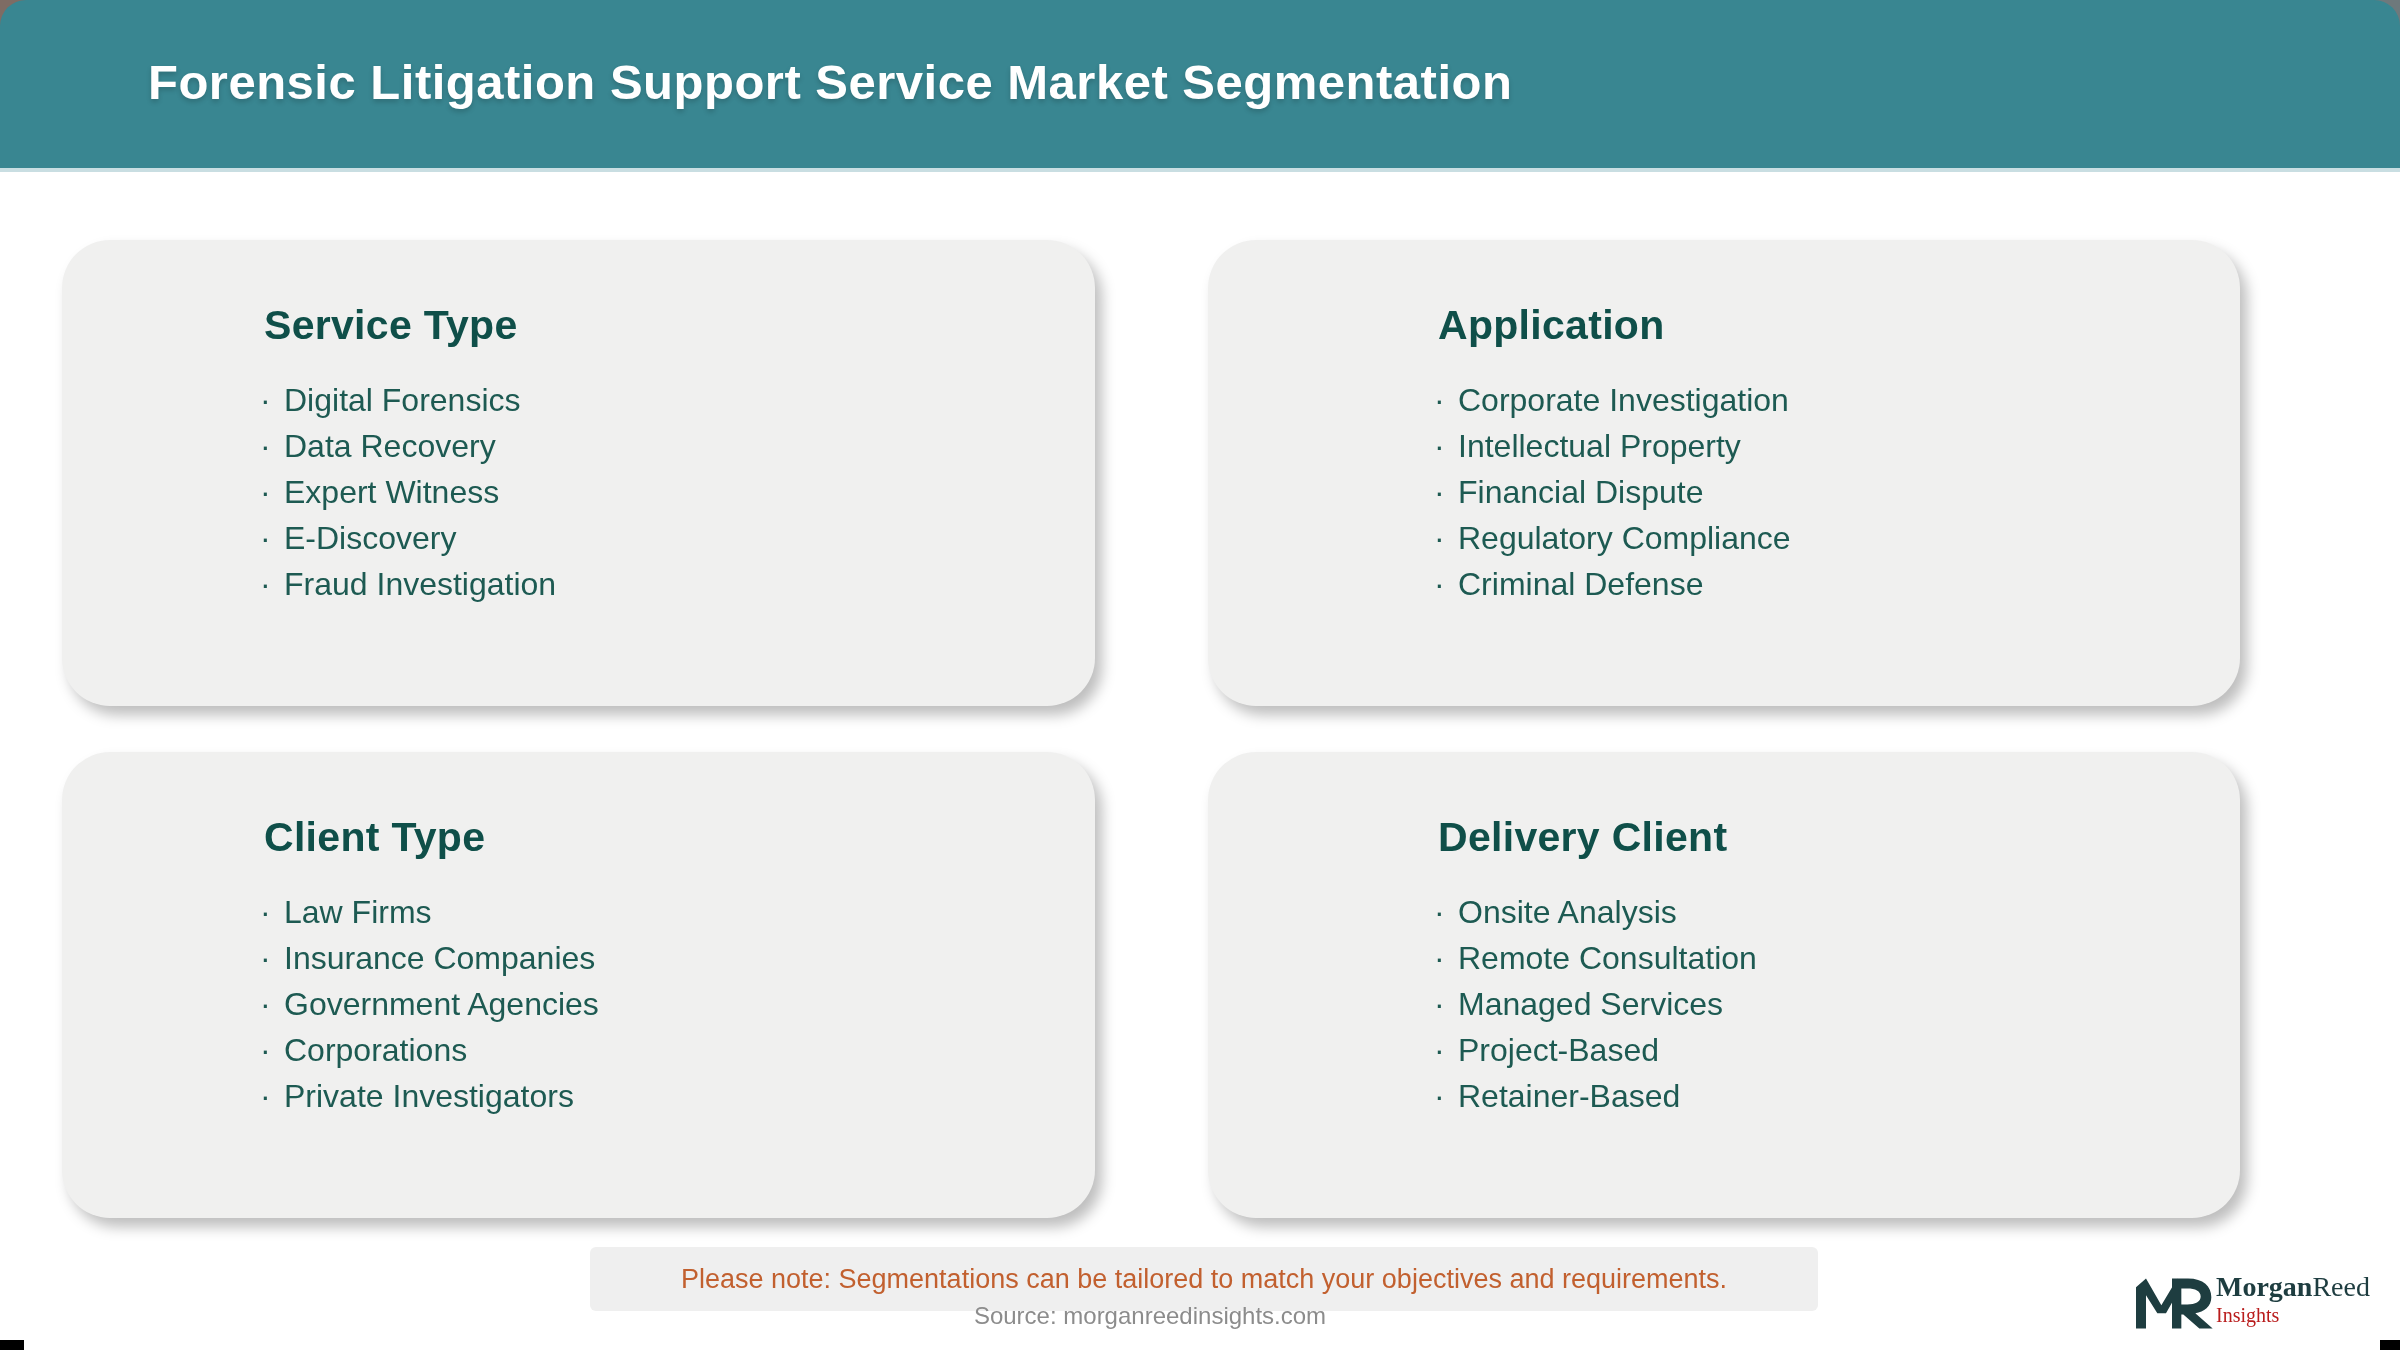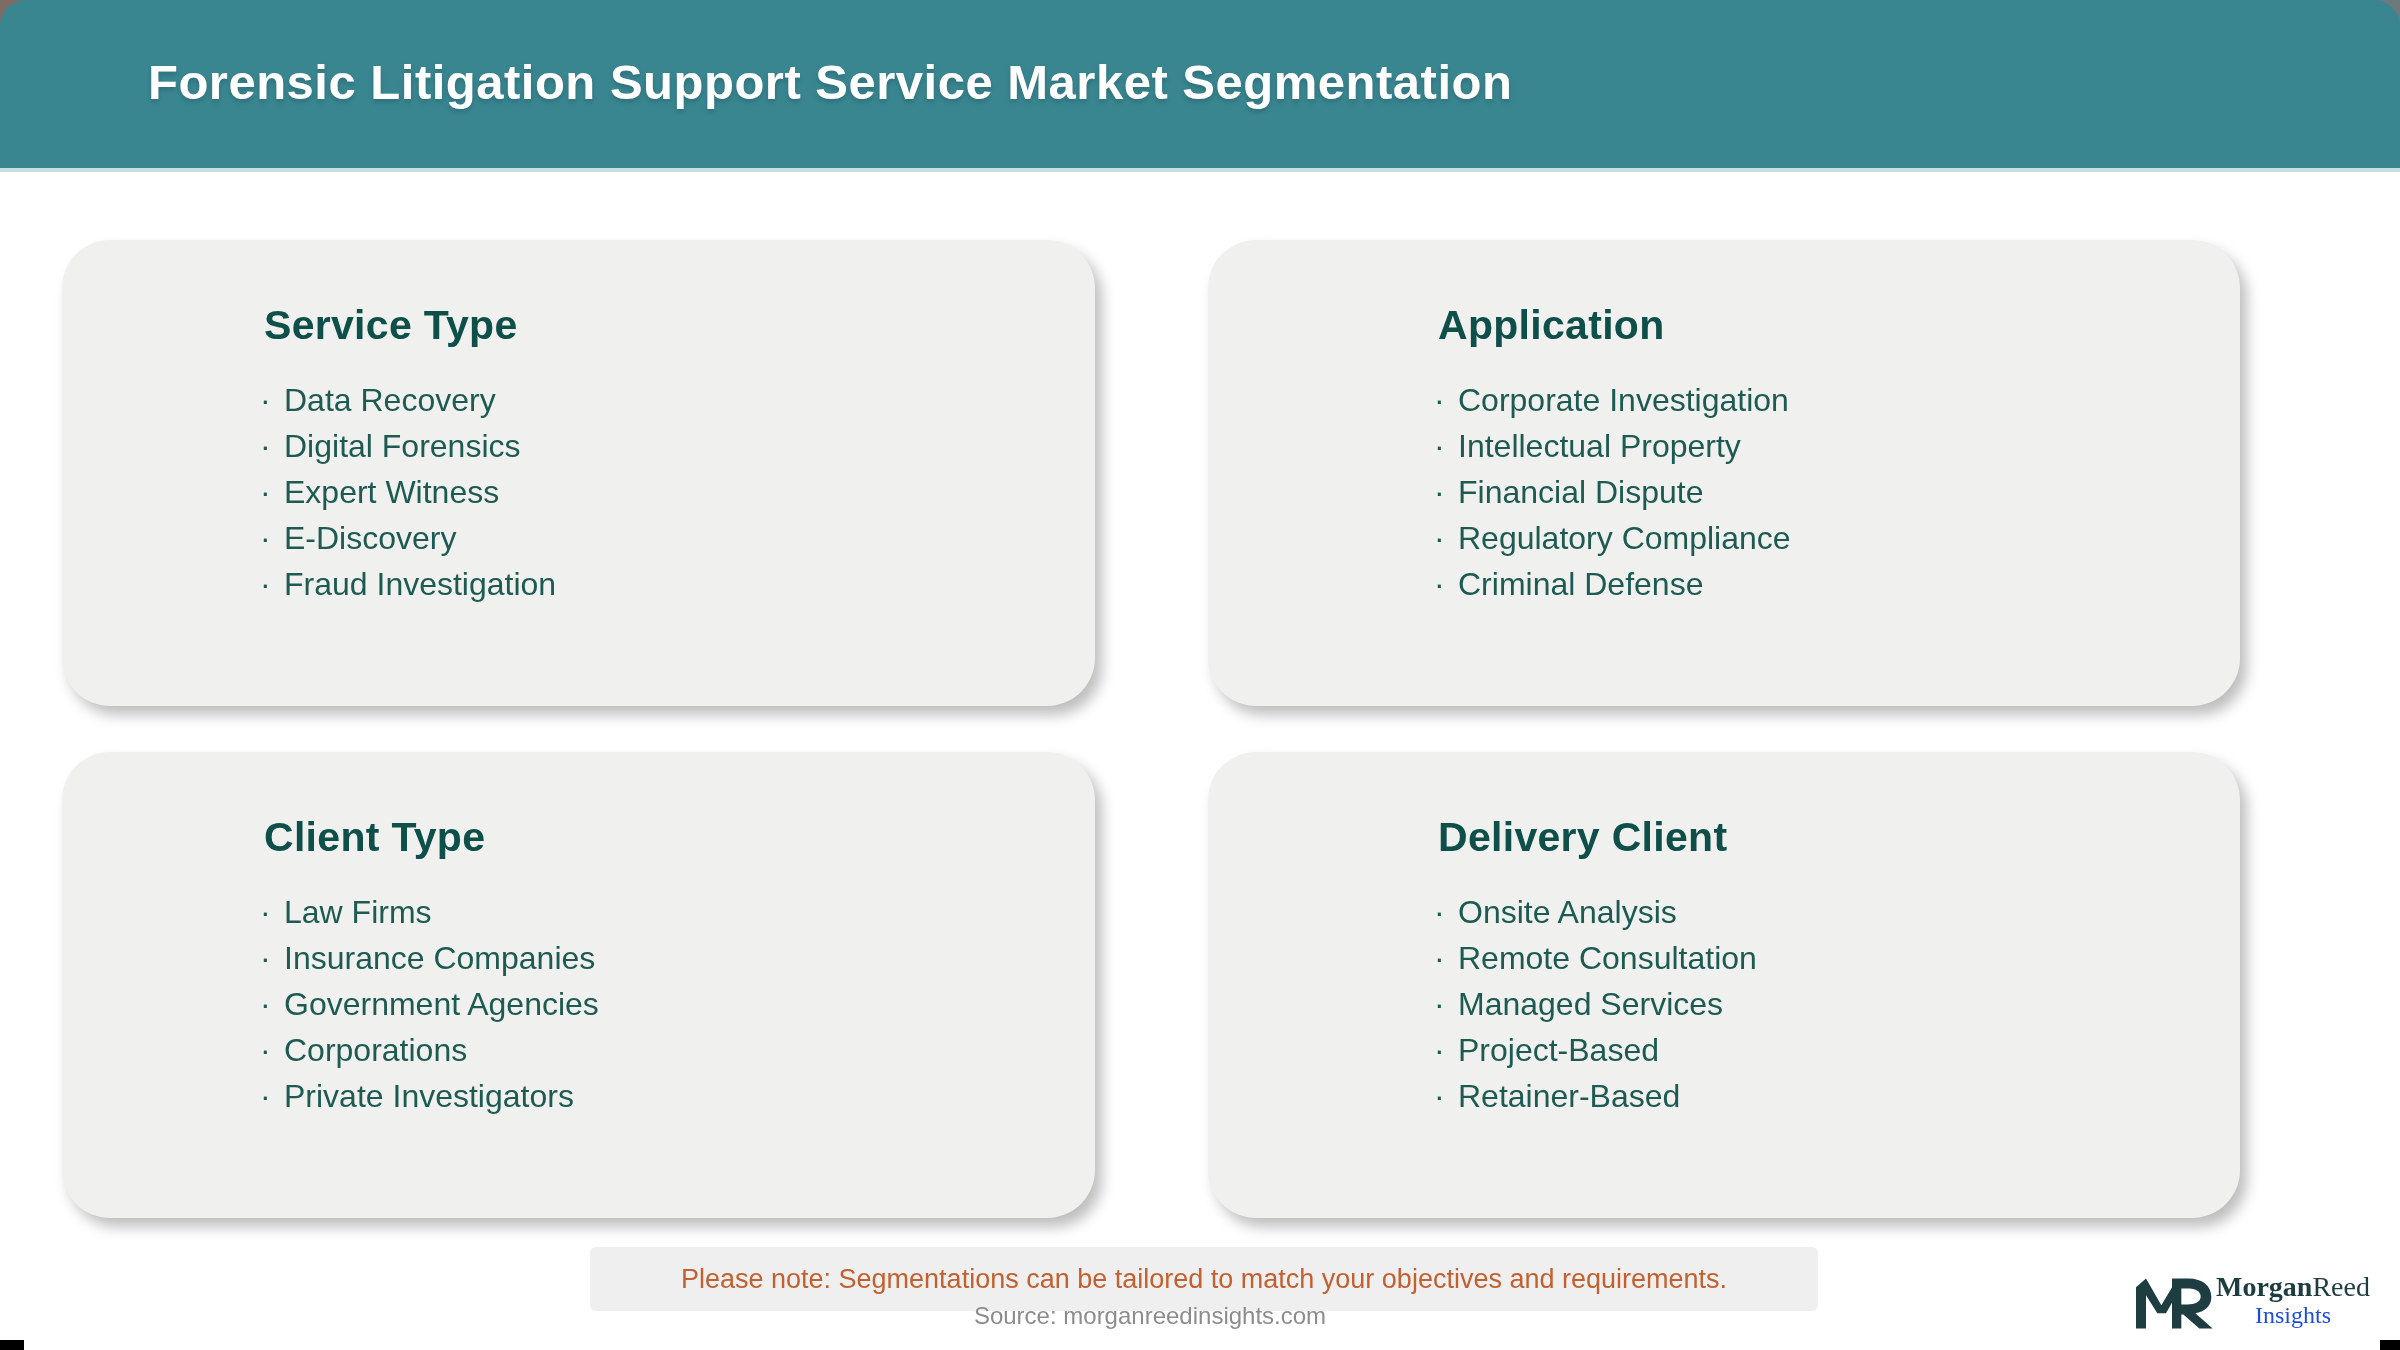--- a/index.html
+++ b/index.html
@@ -46,42 +46,42 @@
     position:absolute;left:0;top:1302px;width:2300px;text-align:center;
     font-size:24px;color:#8C8C8C;
   }
   .logo{
     position:absolute;left:2136px;top:1272px;display:flex;align-items:flex-start;
   }
   .logo svg{width:80px;height:57px;display:block;}
   .logo-text{font-family:"Liberation Serif",serif;line-height:29px;white-space:nowrap;}
   .logo-name{font-size:28px;color:#1E3D40;}
   .logo-name .bold{font-weight:700;}
-  .logo-tag{font-size:24px;color:#1d4ed8;text-align:center;}
+  .logo-tag{font-size:20px;color:#b91c1c;}
   .edge-mark{position:absolute;background:#000000;}
   .edge-mark.bl{left:0;top:1340px;width:24px;height:10px;}
   .edge-mark.br{left:2380px;top:1340px;width:20px;height:10px;}
 </style>
 </head>
 <body>
 
 <div class="page">
 
   <div class="corner-back left"></div>
   <div class="corner-back right"></div>
 
   <div class="header">
     <h1>Forensic Litigation Support Service Market Segmentation</h1>
   </div>
 
   <div class="card pos-a">
     <h2>Service Type</h2>
     <ul>
+      <li><span class="bullet">·</span><span>Digital Forensics</span></li>
       <li><span class="bullet">·</span><span>Data Recovery</span></li>
-      <li><span class="bullet">·</span><span>Digital Forensics</span></li>
       <li><span class="bullet">·</span><span>Expert Witness</span></li>
       <li><span class="bullet">·</span><span>E-Discovery</span></li>
       <li><span class="bullet">·</span><span>Fraud Investigation</span></li>
     </ul>
   </div>
 
   <div class="card pos-b">
     <h2>Application</h2>
     <ul>
       <li><span class="bullet">·</span><span>Corporate Investigation</span></li>

